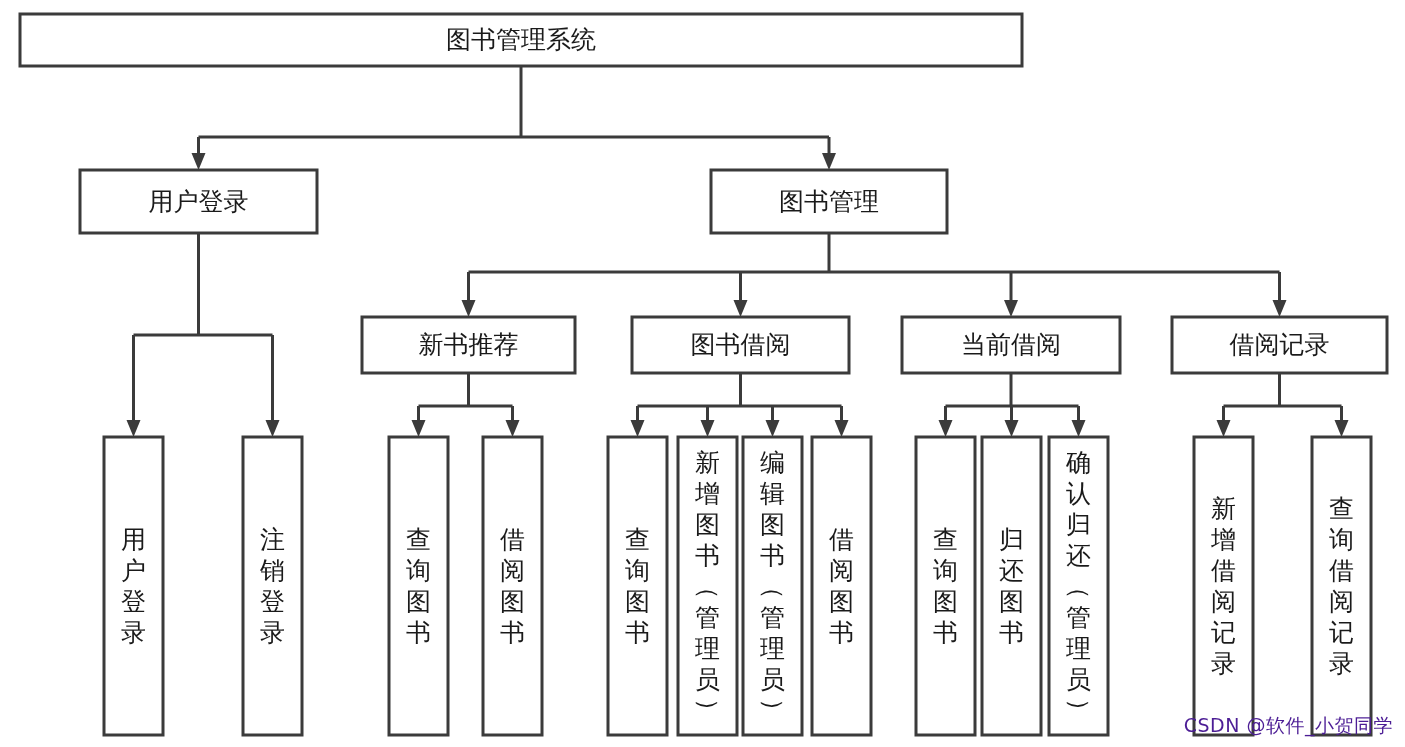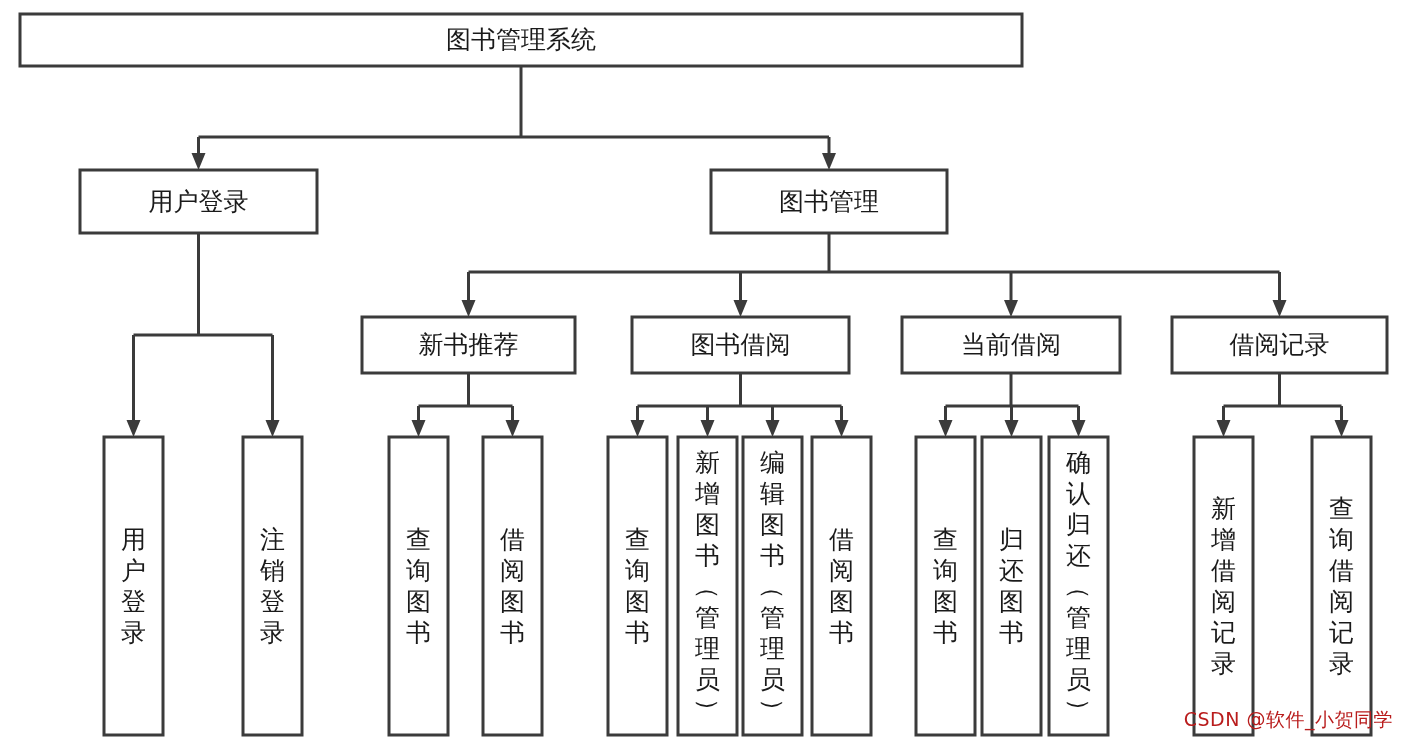--- a/index.html
+++ b/index.html
@@ -21,24 +21,24 @@
     dominant-baseline:middle;
   }
   .leaf-label{
     fill:#1a1a1a;
     font-family:"DejaVu Sans","Liberation Sans",sans-serif;
     font-size:25px;
     text-anchor:middle;
   }
   .watermark{
     position:absolute;
-    right:12px;bottom:14px;
+    right:12px;bottom:8px;
     font-family:"DejaVu Sans","Liberation Sans",sans-serif;
     font-size:19px;
-    color:#b91c1c;
+    color:#4c1d95;
     white-space:nowrap;
     letter-spacing:0.5px;
     pointer-events:none;
   }
 </style>
 </head>
 <body>
 
 <div id="diagram-root">
   <svg id="tree" viewBox="0 0 1405 747" preserveAspectRatio="none">

